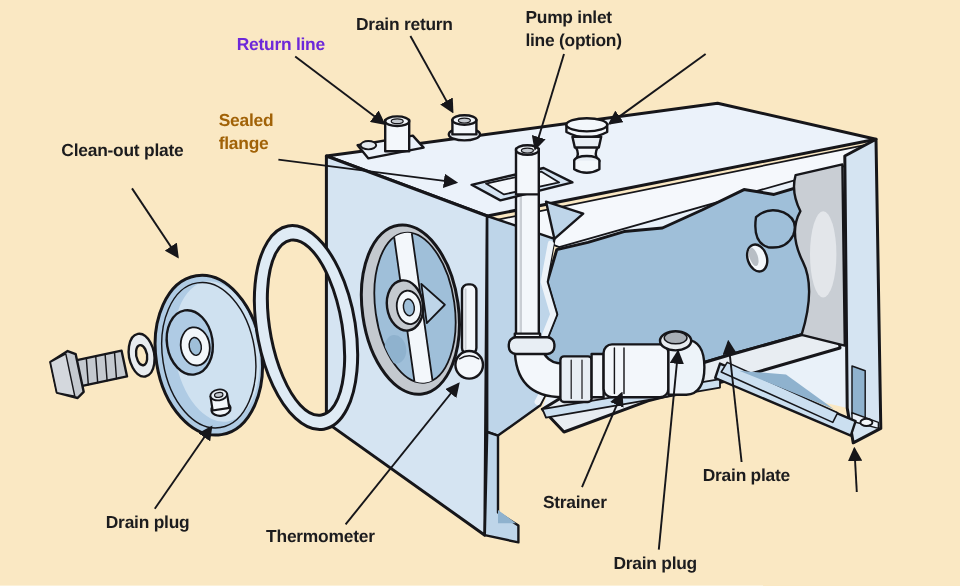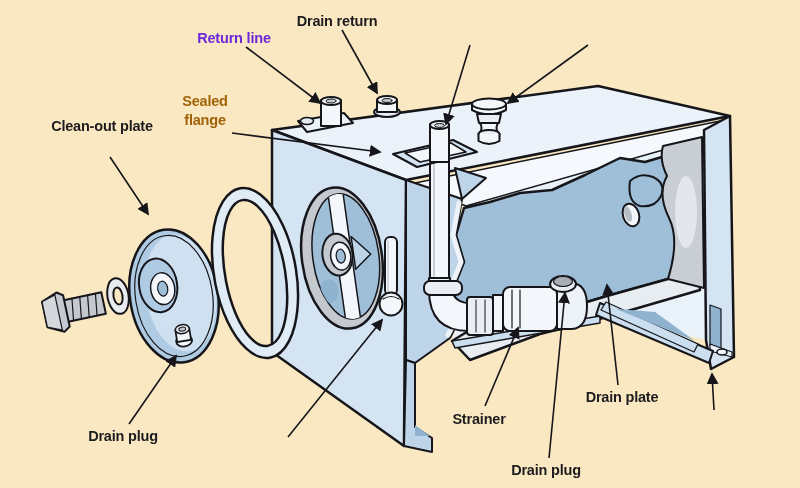--- a/index.html
+++ b/index.html
@@ -1,19 +1,19 @@
 <!DOCTYPE html>
 <html><head>
 <meta charset="utf-8">
 <style>
   html,body{margin:0;padding:0;}
   .stage{position:relative;width:800px;height:488px;overflow:hidden;background:#FAE8C3;}
   .stage svg{position:absolute;left:0;top:0;}
   #labels{position:absolute;left:0;top:0;width:100%;height:100%;pointer-events:none;}
-  .lbl{position:absolute;transform:translateX(-50%);text-align:center;white-space:nowrap;
+  .lbl{position:absolute;transform:translateX(-50%);text-align:left;white-space:nowrap;
        font:700 14.5px/19px "Liberation Sans", sans-serif;color:#1c1c1e;letter-spacing:-0.2px;}
 </style>
 </head>
 <body>
 
 <div class="stage" id="stage" style="background: rgb(250, 232, 195);">
 <svg width="800" height="488" viewBox="0 0 800 488">
   <defs>
     <marker id="ah" viewBox="0 0 10 10" refX="8.5" refY="5" markerWidth="7.5" markerHeight="7.5" orient="auto">
       <path d="M0,0 L10,5 L0,10 Z" fill="#16161A"></path>
@@ -172,31 +172,36 @@
       </g>
 </svg>
 
 <div id="labels">
       <div class="lbl" style="left: 234px; top: 29px; color: #6d28d9;">
         <div>Return line</div>
       </div>
       <div class="lbl" style="left: 337px; top: 12px; color: rgb(28, 28, 30);">
         <div>Drain return</div>
       </div>
+      <div class="lbl" style="left: 478px; top: 6px; color: rgb(28, 28, 30);">
+        <div>Pump inlet</div>
+        <div>line (option)</div>
+      </div>
       <div class="lbl" style="left: 205px; top: 92px; color: #a16207;">
         <div>Sealed</div>
         <div>flange</div>
       </div>
       <div class="lbl" style="left: 102px; top: 117px; color: rgb(28, 28, 30);">
         <div>Clean-out plate</div>
       </div>
       <div class="lbl" style="left: 123px; top: 427px; color: rgb(28, 28, 30);">
         <div>Drain plug</div>
       </div>
       <div class="lbl" style="left: 267px; top: 439px; color: rgb(28, 28, 30);">
+        <div>Thermometer</div>
       </div>
       <div class="lbl" style="left: 479px; top: 410px; color: rgb(28, 28, 30);">
         <div>Strainer</div>
       </div>
       <div class="lbl" style="left: 546px; top: 461px; color: rgb(28, 28, 30);">
         <div>Drain plug</div>
       </div>
       <div class="lbl" style="left: 622px; top: 388px; color: rgb(28, 28, 30);">
         <div>Drain plate</div>
       </div>

